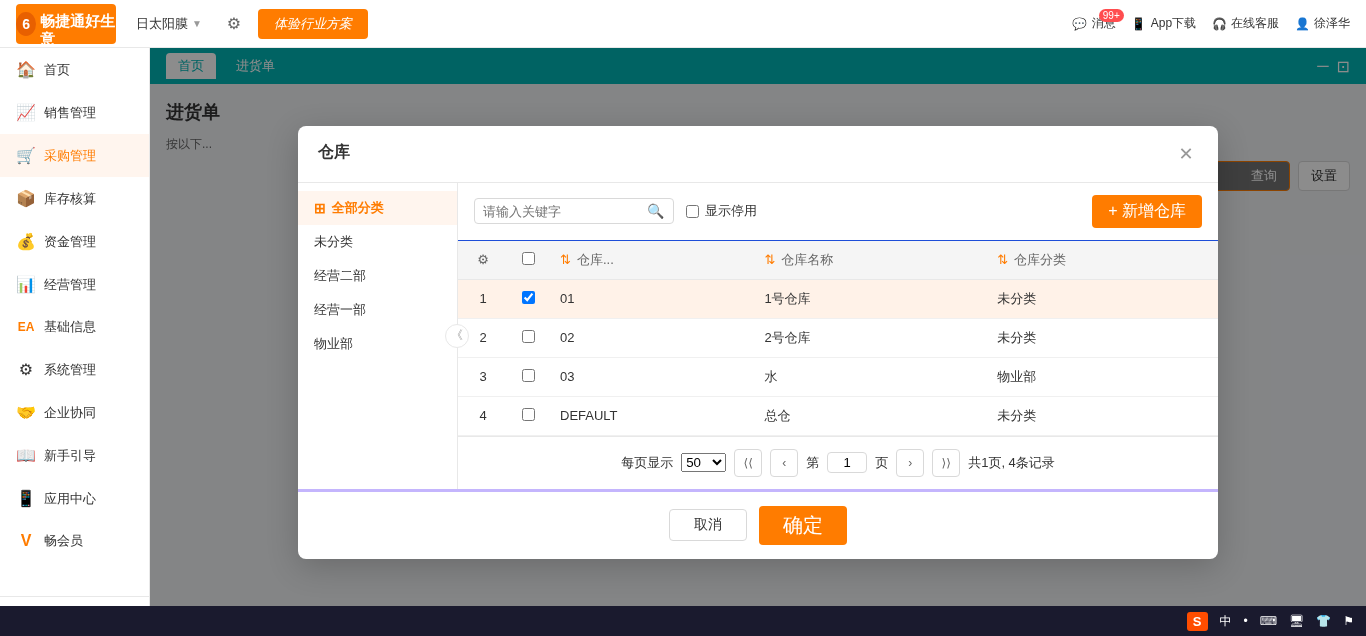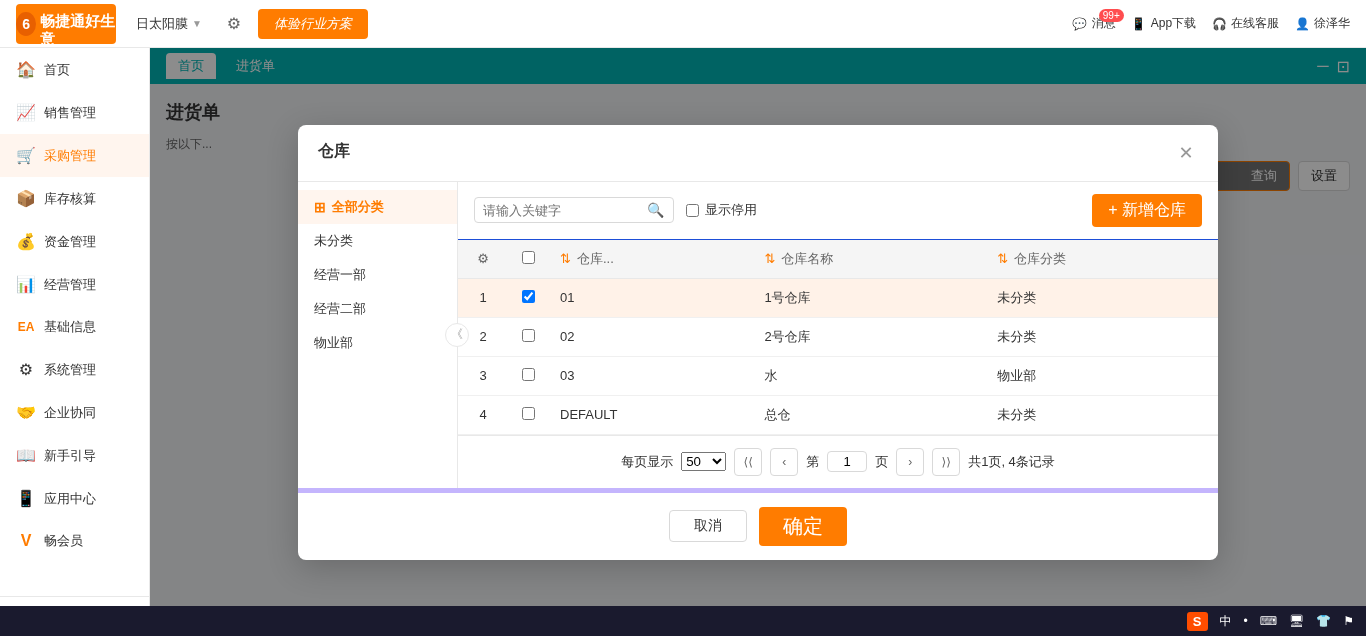--- a/index.html
+++ b/index.html
@@ -345,21 +345,21 @@
       font-size: 13px;
     }
 
     
     .modal-footer {
       display: flex;
       align-items: center;
       justify-content: center;
       gap: 12px;
       padding: 14px 20px;
-      border-top: 5px solid #c4b5fd;
+      border-top: 3px solid #c4b5fd;
     }
     .btn-cancel {
       padding: 6px 24px;
       border: 1px solid #d9d9d9;
       border-radius: 4px;
       background: #fff;
       cursor: pointer;
       font-size: 14px;
       color: #333;
     }
@@ -583,24 +583,24 @@
           <div class="category-panel">
             <div class="category-collapse">《</div>
             <div class="category-item active">
               <span class="cat-icon">⊞</span>
               <span>全部分类</span>
             </div>
             <div class="category-item">
               <span>未分类</span>
             </div>
             <div class="category-item">
-              <span>经营一部</span>
+              <span>经营二部</span>
             </div>
             <div class="category-item">
-              <span>经营二部</span>
+              <span>经营一部</span>
             </div>
             <div class="category-item">
               <span>物业部</span>
             </div>
           </div>
 
           <div class="table-panel">
 
             <div class="table-toolbar">
               <div class="search-input-wrap">

